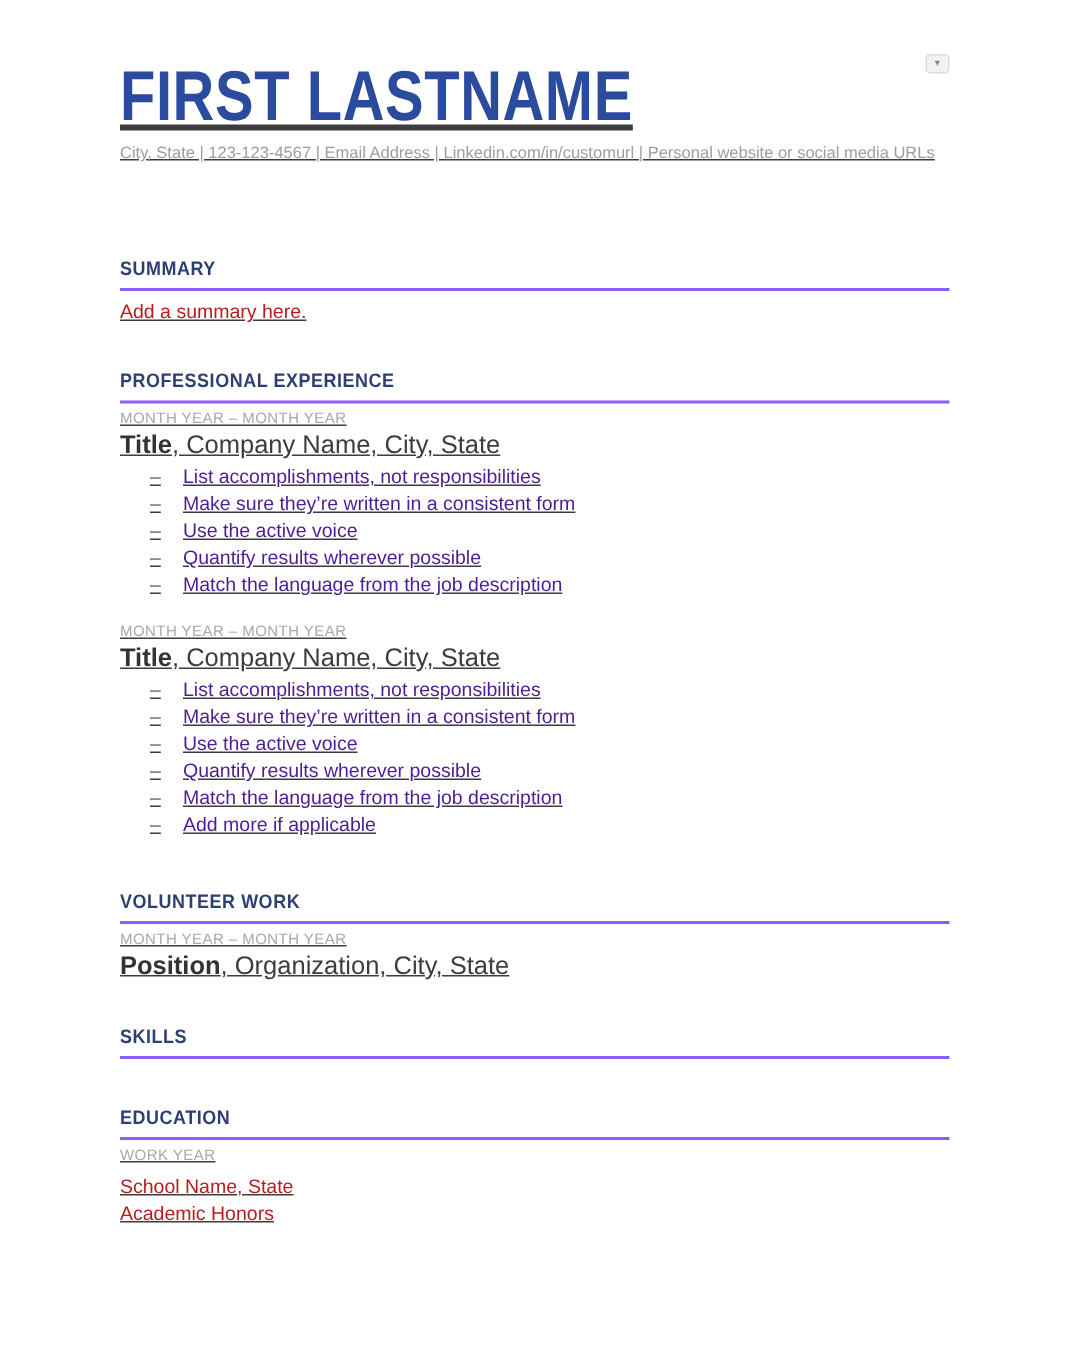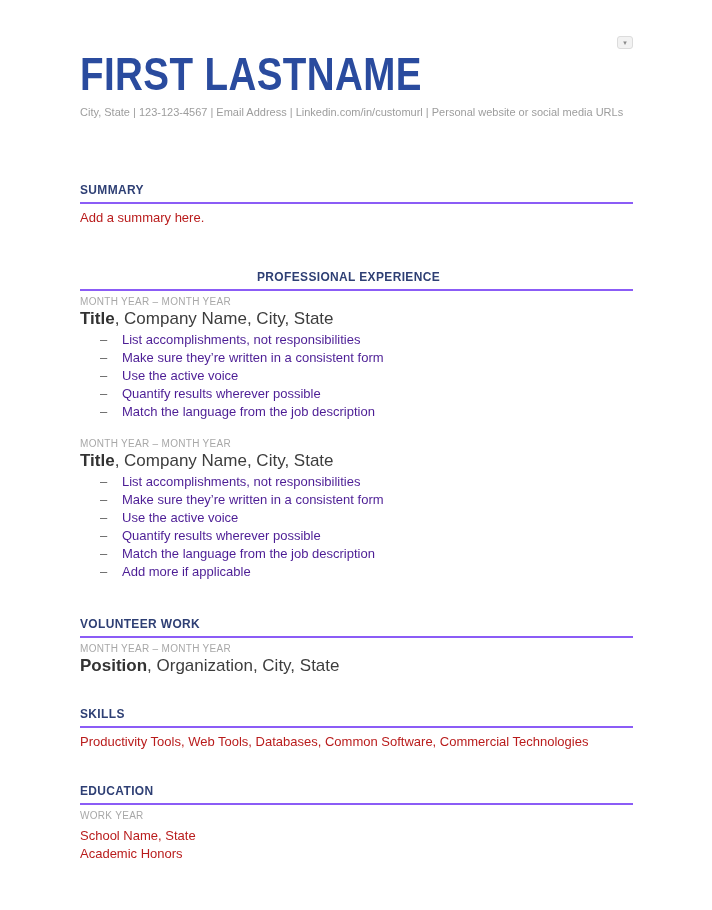--- a/index.html
+++ b/index.html
@@ -5,21 +5,21 @@
   * { margin: 0; padding: 0; box-sizing: border-box; }
   html, body { background: #ffffff; }
   body {
     width: 712px; height: 910px;
     font-family: "Liberation Sans", "DejaVu Sans", sans-serif;
     position: relative;
     overflow: hidden;
     color: #3d3d3d;
   }
   .page { position: absolute; inset: 0; background: #fff; }
-  .content { position: absolute; left: 80px; top: 14px; width: 553px; }
+  .content { position: absolute; left: 80px; top: 4px; width: 553px; text-decoration: underline; }
 
   
   .name {
     margin-top: 36px;
     font-size: 47px;
     font-weight: bold;
     line-height: 1.0;
     color: #2a4b9e;
     transform: scaleX(0.82);
     transform-origin: left center;
@@ -43,21 +43,21 @@
     font-size: 13px;
     font-weight: bold;
     color: #2e3f74;
     letter-spacing: 0.4px;
     transform: scaleX(0.92);
     transform-origin: left center;
     white-space: nowrap;
     line-height: 1.15;
   }
   .mt-summary   { margin-top: 62px; }
-  .mt-exp       { margin-top: 40px; text-align: center; }
+  .mt-exp       { margin-top: 28px; }
   .mt-volunteer { margin-top: 33px; }
   .mt-skills    { margin-top: 29px; }
   .mt-education { margin-top: 30px; }
 
   
   .body-line { font-size: 13px; line-height: 18px; color: #b91c1c; }
   .dates {
     margin-top: 4px;
     font-size: 10px;
     color: #a8a8a8;
@@ -182,21 +182,20 @@
 
     <div class="section-header mt-volunteer">
       <span class="hdr">VOLUNTEER WORK</span>
     </div>
     <div class="dates">MONTH YEAR – MONTH YEAR</div>
     <div class="role"><b>Position</b><span>, Organization, City, State</span></div>
 
     <div class="section-header mt-skills">
       <span class="hdr">SKILLS</span>
     </div>
-    <div class="body-line skills-body">Productivity Tools, Web Tools, Databases, Common Software, Commercial Technologies</div>
 
     <div class="section-header mt-education">
       <span class="hdr">EDUCATION</span>
     </div>
     <div class="dates">WORK YEAR</div>
     <div class="edu-lines">
       <div class="body-line">School Name, State</div>
       <div class="body-line">Academic Honors</div>
     </div>
 

